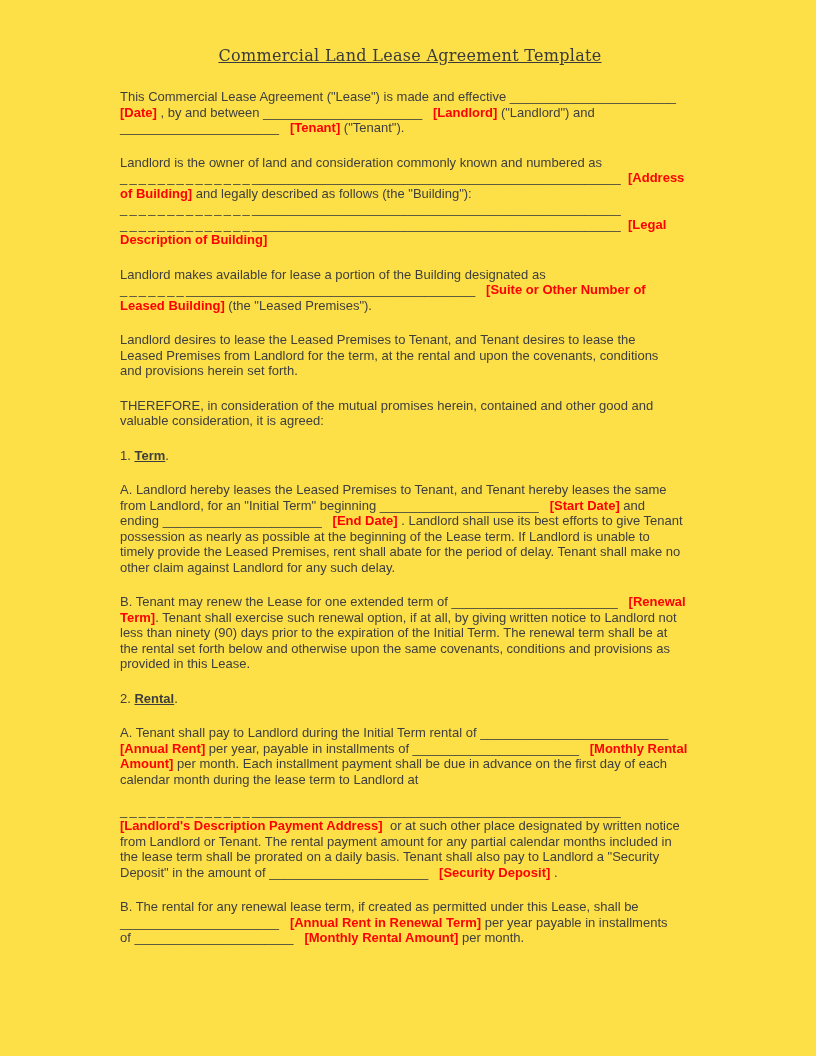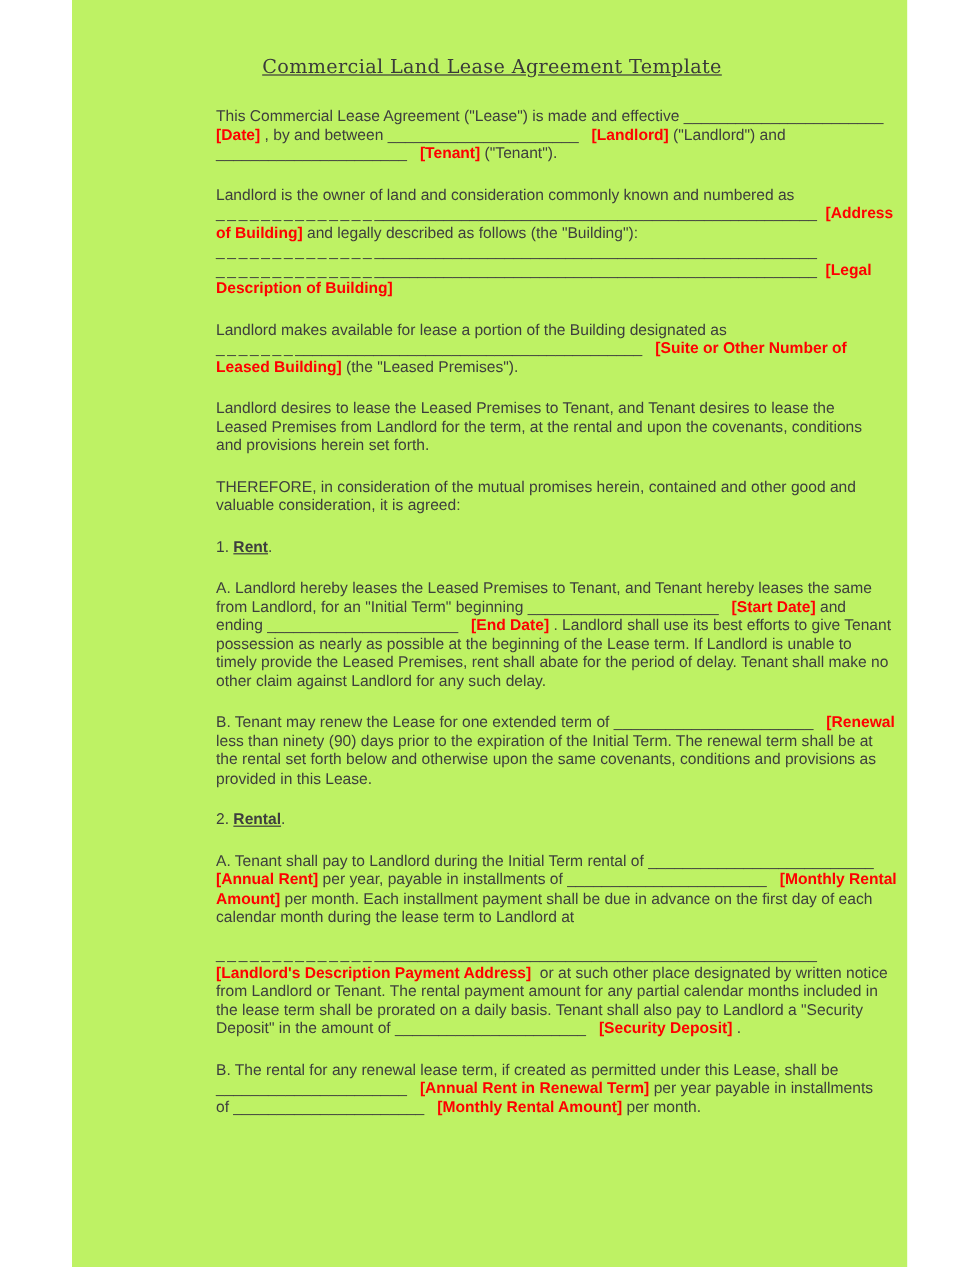--- a/index.html
+++ b/index.html
@@ -1,21 +1,21 @@
 <!DOCTYPE html>
 <html><head>
 <meta charset="utf-8">
 <style>
   html, body { margin: 0; padding: 0; background: #ffffff; }
   .page {
     position: relative;
-    width: 696px;
+    width: 816px;
     height: 1056px;
     margin: 0 auto;
-    background: #bef264;
+    background: #fde047;
     box-sizing: border-box;
     padding: 46px 116px 0 120px;
     font-family: "Liberation Sans", sans-serif;
     font-size: 13px;
     color: #3e3e3e;
     overflow: hidden;
   }
   .doc-title {
     font-family: "DejaVu Serif", serif;
     font-weight: normal;
@@ -66,32 +66,33 @@
       <div class="block paragraph">
         <div class="line"><span class="s-n">Landlord desires to lease the Leased Premises to Tenant, and Tenant desires to lease the</span></div>
         <div class="line"><span class="s-n">Leased Premises from Landlord for the term, at the rental and upon the covenants, conditions</span></div>
         <div class="line"><span class="s-n">and provisions herein set forth.</span></div>
       </div>
       <div class="block paragraph">
         <div class="line"><span class="s-n">THEREFORE, in consideration of the mutual promises herein, contained and other good and</span></div>
         <div class="line"><span class="s-n">valuable consideration, it is agreed:</span></div>
       </div>
       <div class="block heading">
-        <div class="line"><span class="s-n">1. </span><span class="s-b">Rent</span><span class="s-n">.</span></div>
+        <div class="line"><span class="s-n">1. </span><span class="s-b">Term</span><span class="s-n">.</span></div>
       </div>
       <div class="block paragraph">
         <div class="line"><span class="s-n">A. Landlord hereby leases the Leased Premises to Tenant, and Tenant hereby leases the same</span></div>
         <div class="line"><span class="s-n">from Landlord, for an "Initial Term" beginning </span><span class="s-u">______________________</span><span class="s-n">   </span><span class="s-r">[Start Date]</span><span class="s-n"> and</span></div>
         <div class="line"><span class="s-n">ending </span><span class="s-u">______________________</span><span class="s-n">   </span><span class="s-r">[End Date]</span><span class="s-n"> . Landlord shall use its best efforts to give Tenant</span></div>
         <div class="line"><span class="s-n">possession as nearly as possible at the beginning of the Lease term. If Landlord is unable to</span></div>
         <div class="line"><span class="s-n">timely provide the Leased Premises, rent shall abate for the period of delay. Tenant shall make no</span></div>
         <div class="line"><span class="s-n">other claim against Landlord for any such delay.</span></div>
       </div>
       <div class="block paragraph">
         <div class="line"><span class="s-n">B. Tenant may renew the Lease for one extended term of </span><span class="s-u">_______________________</span><span class="s-n">   </span><span class="s-r">[Renewal</span></div>
+        <div class="line"><span class="s-r">Term]</span><span class="s-n">. Tenant shall exercise such renewal option, if at all, by giving written notice to Landlord not</span></div>
         <div class="line"><span class="s-n">less than ninety (90) days prior to the expiration of the Initial Term. The renewal term shall be at</span></div>
         <div class="line"><span class="s-n">the rental set forth below and otherwise upon the same covenants, conditions and provisions as</span></div>
         <div class="line"><span class="s-n">provided in this Lease.</span></div>
       </div>
       <div class="block heading">
         <div class="line"><span class="s-n">2. </span><span class="s-b">Rental</span><span class="s-n">.</span></div>
       </div>
       <div class="block paragraph">
         <div class="line"><span class="s-n">A. Tenant shall pay to Landlord during the Initial Term rental of </span><span class="s-u">__________________________</span></div>
         <div class="line"><span class="s-r">[Annual Rent]</span><span class="s-n"> per year, payable in installments of </span><span class="s-u">_______________________</span><span class="s-n">   </span><span class="s-r">[Monthly Rental</span></div>

